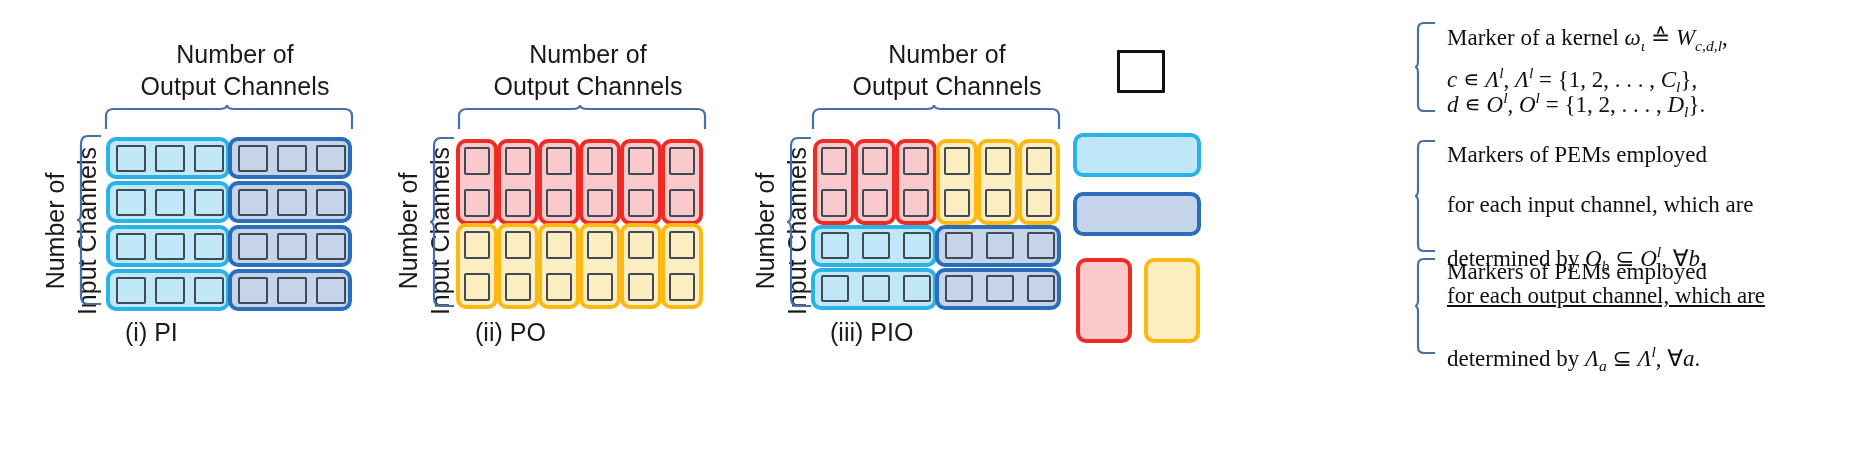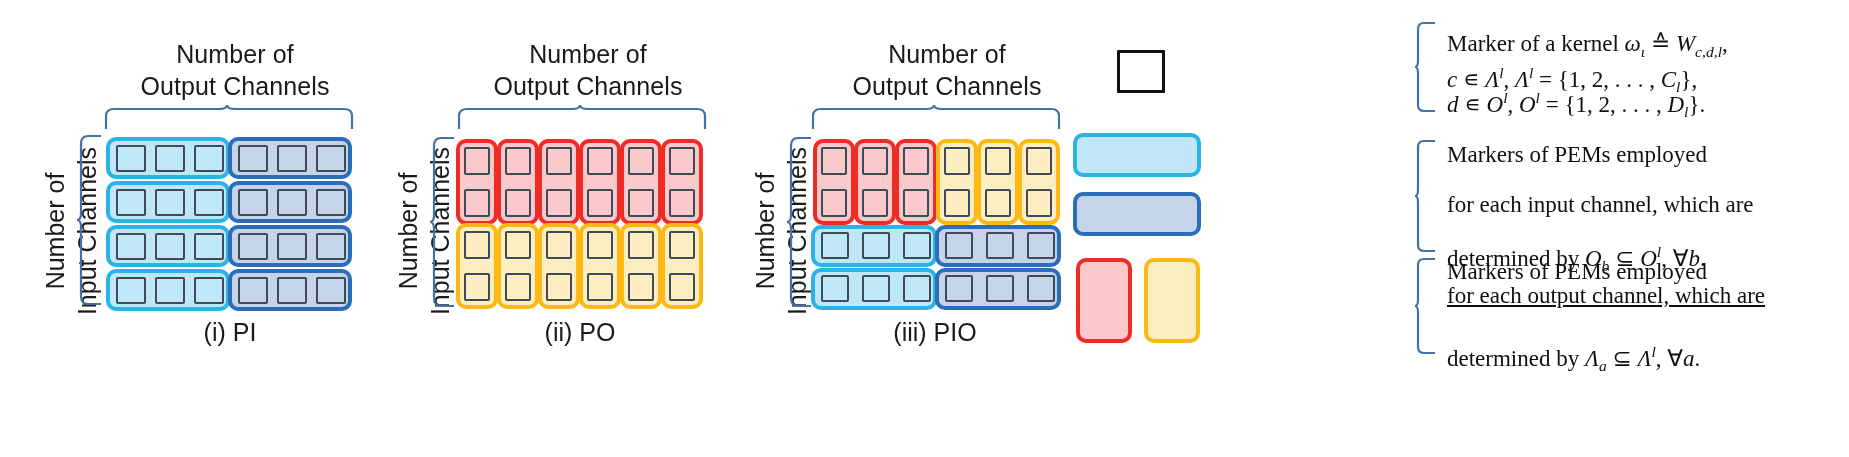--- a/index.html
+++ b/index.html
@@ -32,21 +32,21 @@
     font-size: 25px;
     line-height: 1.28;
     color: #1a1a1a;
     text-align: center;
     white-space: nowrap;
     transform-origin: 50% 50%;
     transform: rotate(-90deg);
   }
   .caption {
     position: absolute;
-    text-align: center;
+    text-align: left;
     font-family: "Liberation Sans", sans-serif;
     font-size: 25px;
     color: #1a1a1a;
   }
 
   
   .brace { position: absolute; overflow: visible; }
   .brace path { fill: none; stroke: #4472a8; stroke-width: 2.2; }
 
   
@@ -301,21 +301,21 @@
   </div>
 
   <div class="legend">
 
     <div class="swatch-plain" style="left:1117px; top:50px; width:48px; height:43px;"></div>
 
     <svg class="brace" style="left:1414px; top:22px;" width="22" height="90" viewBox="0 0 22 90">
       <path d="M21,1 L10,1 Q4,1 4,7 L4,39 Q4,45 1,45 Q4,45 4,51 L4,83 Q4,89 10,89 L21,89"></path>
     </svg>
 
-    <div class="legend-text" style="left:1447px; top:24px;">
+    <div class="legend-text" style="left:1447px; top:18px;">
       Marker of a kernel <i>ω</i><sub>ι</sub> ≙ <i>W</i><sub>c,d,l</sub>,
     </div>
     <div class="legend-text" style="left:1447px; top:53px;">
       <i>c</i> ∊ <i>Λ</i><sup>l</sup>, <i>Λ</i><sup>l</sup> = {1, 2, . . . , <i>C</i><sub>l</sub>},
     </div>
     <div class="legend-text" style="left:1447px; top:78px;">
       <i>d</i> ∊ <i>O</i><sup>l</sup>, <i>O</i><sup>l</sup> = {1, 2, . . . , <i>D</i><sub>l</sub>}.
     </div>
 
     <div class="swatch g-cyan" style="left:1073px; top:133px; width:128px; height:44px;"></div>

